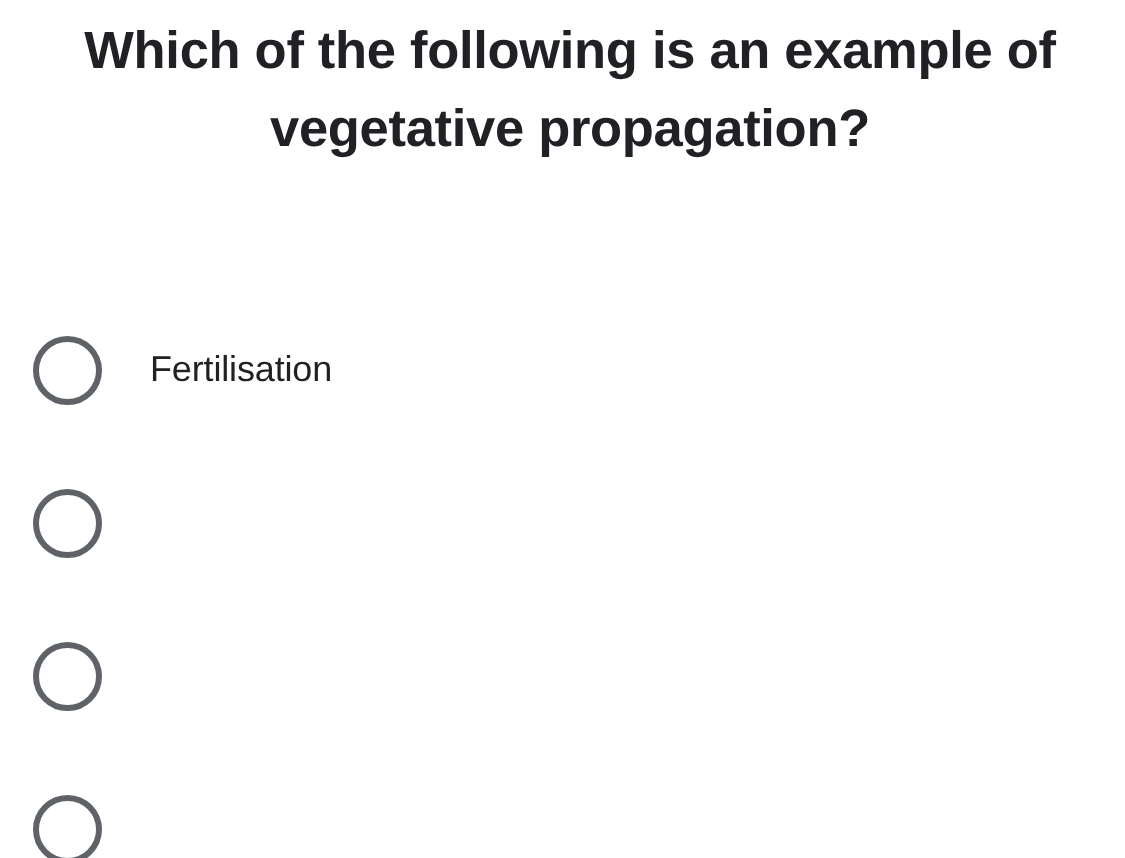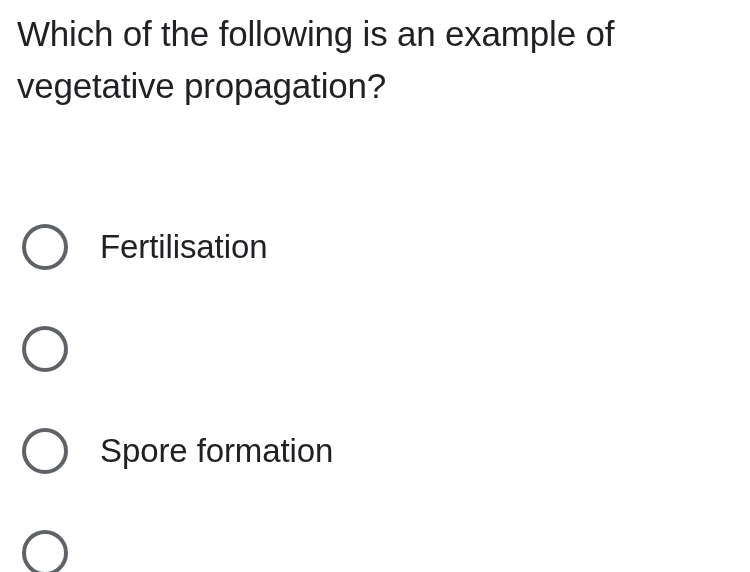--- a/index.html
+++ b/index.html
@@ -22,23 +22,24 @@
     box-sizing: border-box;
   }
   .question-text {
     position: absolute;
     left: 17px;
     top: 8px;
     width: 726px;
     font-size: 35px;
     line-height: 52px;
     color: #202124;
-    font-weight: 400;
+    font-weight: 700;
     letter-spacing: -0.2px;
     white-space: pre-wrap;
+    text-align: center;
   }
   .options-list {
     position: absolute;
     left: 0;
     top: 196px;
     width: 750px;
   }
   .option-row {
     position: relative;
     display: flex;
@@ -52,21 +53,21 @@
     width: 46px;
     height: 46px;
     border-radius: 50%;
     border: 4px solid #5f6368;
     background: #ffffff;
     box-sizing: border-box;
     position: relative;
   }
   .option-label {
     margin-left: 32px;
-    font-size: 33px;
+    font-size: 24px;
     line-height: 38px;
     color: #202124;
     font-weight: 400;
     letter-spacing: -0.1px;
     white-space: nowrap;
   }
 </style>
 </head>
 <body>
 
@@ -80,21 +81,20 @@
       <span class="radio-outer"></span>
       <span class="option-label">Fertilisation</span>
     </div>
 
     <div class="option-row">
       <span class="radio-outer"></span>
     </div>
 
     <div class="option-row">
       <span class="radio-outer"></span>
-      <span class="option-label">Spore formation</span>
     </div>
 
     <div class="option-row">
       <span class="radio-outer"></span>
     </div>
 
   </div>
 </div>
 
 </body></html>

